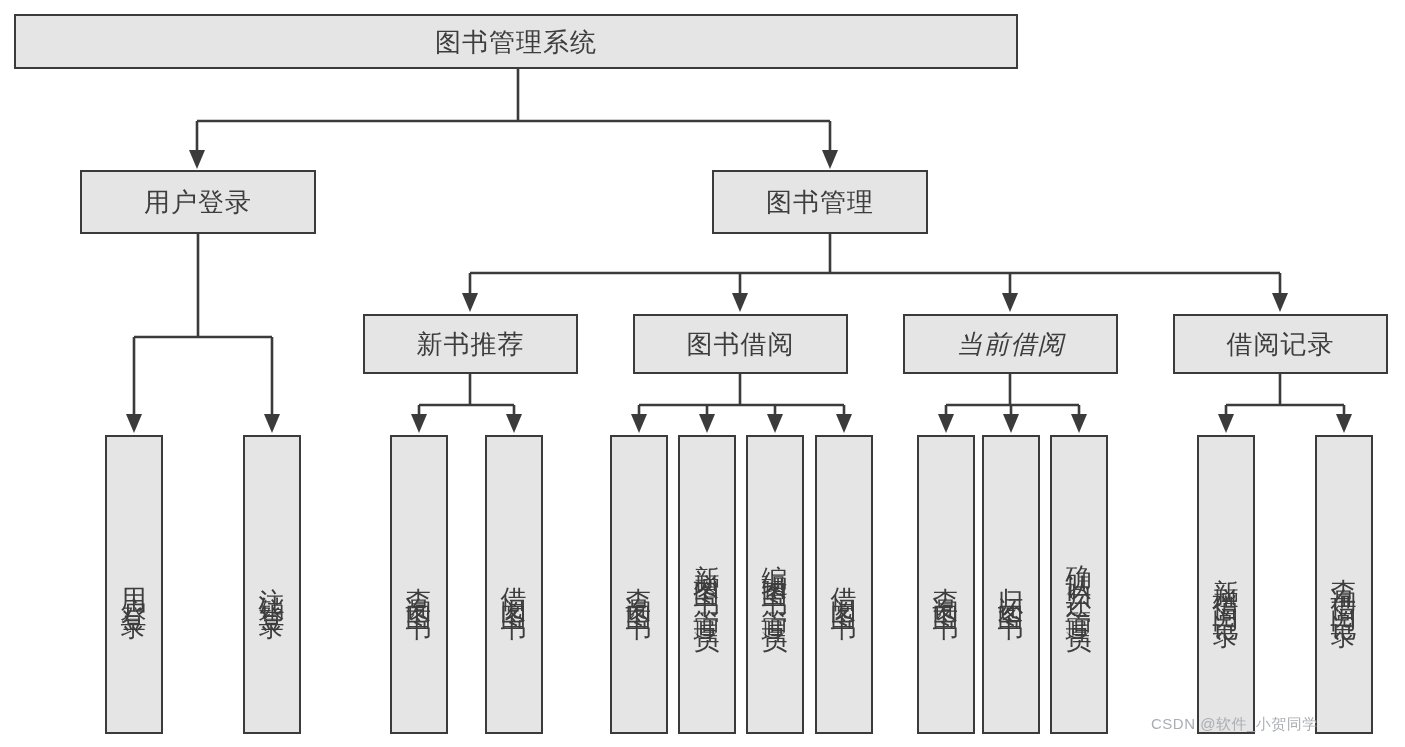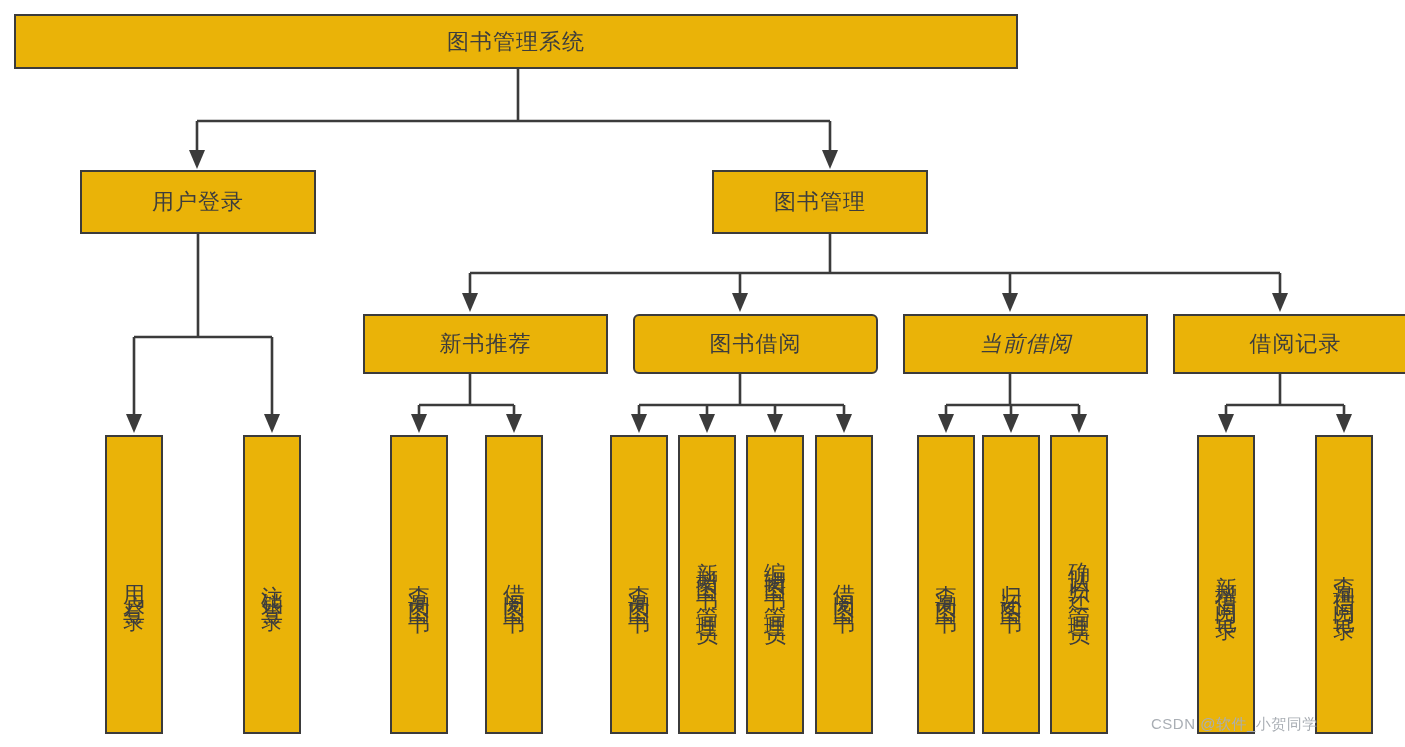--- a/index.html
+++ b/index.html
@@ -7,37 +7,37 @@
   body {
     width:1405px; height:747px; position:relative; overflow:hidden;
     font-family:"Liberation Sans","DejaVu Sans",sans-serif;
     background:var(--background,#ffffff);
   }
   .canvas { position:absolute; inset:0; }
   svg.connectors { position:absolute; left:0; top:0; }
   svg.connectors path { stroke:var(--line,#3b3b3b); stroke-width:2.6; fill:none; }
   svg.connectors polygon { fill:var(--line,#3b3b3b); stroke:none; }
   .box {
-    position:absolute; background:#eab308;
+    position:absolute; background:#e5e5e5;
     border:2.6px solid var(--line,#3b3b3b);
     display:flex; align-items:center; justify-content:center;
-    color:var(--text,#3d3d3d); font-size:22px; line-height:1;
+    color:var(--text,#3d3d3d); font-size:26px; line-height:1;
     white-space:nowrap;
   }
   .hbox span { letter-spacing:1px; }
   .vbox span {
     writing-mode:vertical-rl; text-orientation:mixed;
     letter-spacing:9px; line-height:1; white-space:nowrap;
   }
   
   .n-root  { left:14px;   top:14px;  width:1004px; height:55px; }
   .n-l2a   { left:80px;   top:170px; width:236px;  height:64px; }
   .n-l2b   { left:712px;  top:170px; width:216px;  height:64px; }
-  .n-l3    { top:314px;   width:245px; height:60px; }
-  .n-l3a   { left:363px; }  .n-l3b { left:633px;border-radius:6px; }
+  .n-l3    { top:314px;   width:215px; height:60px; }
+  .n-l3a   { left:363px; }  .n-l3b { left:633px; }
   .n-l3c   { left:903px;font-style:italic; }  .n-l3d { left:1173px; }
   .leaf    { top:435px;   width:58px; height:299px; }
   .lf0 { left:105px; }  .lf1 { left:243px; }
   .lf2 { left:390px; }  .lf3 { left:485px; }
   .lf4 { left:610px; }  .lf5 { left:678px; }
   .lf6 { left:746px; }  .lf7 { left:815px; }
   .lf8 { left:917px; }  .lf9 { left:982px; }  .lf10 { left:1050px; }
   .lf11 { left:1197px; } .lf12 { left:1315px; }
   .watermark {
     position:absolute; left:1151px; top:715px; z-index:5;

